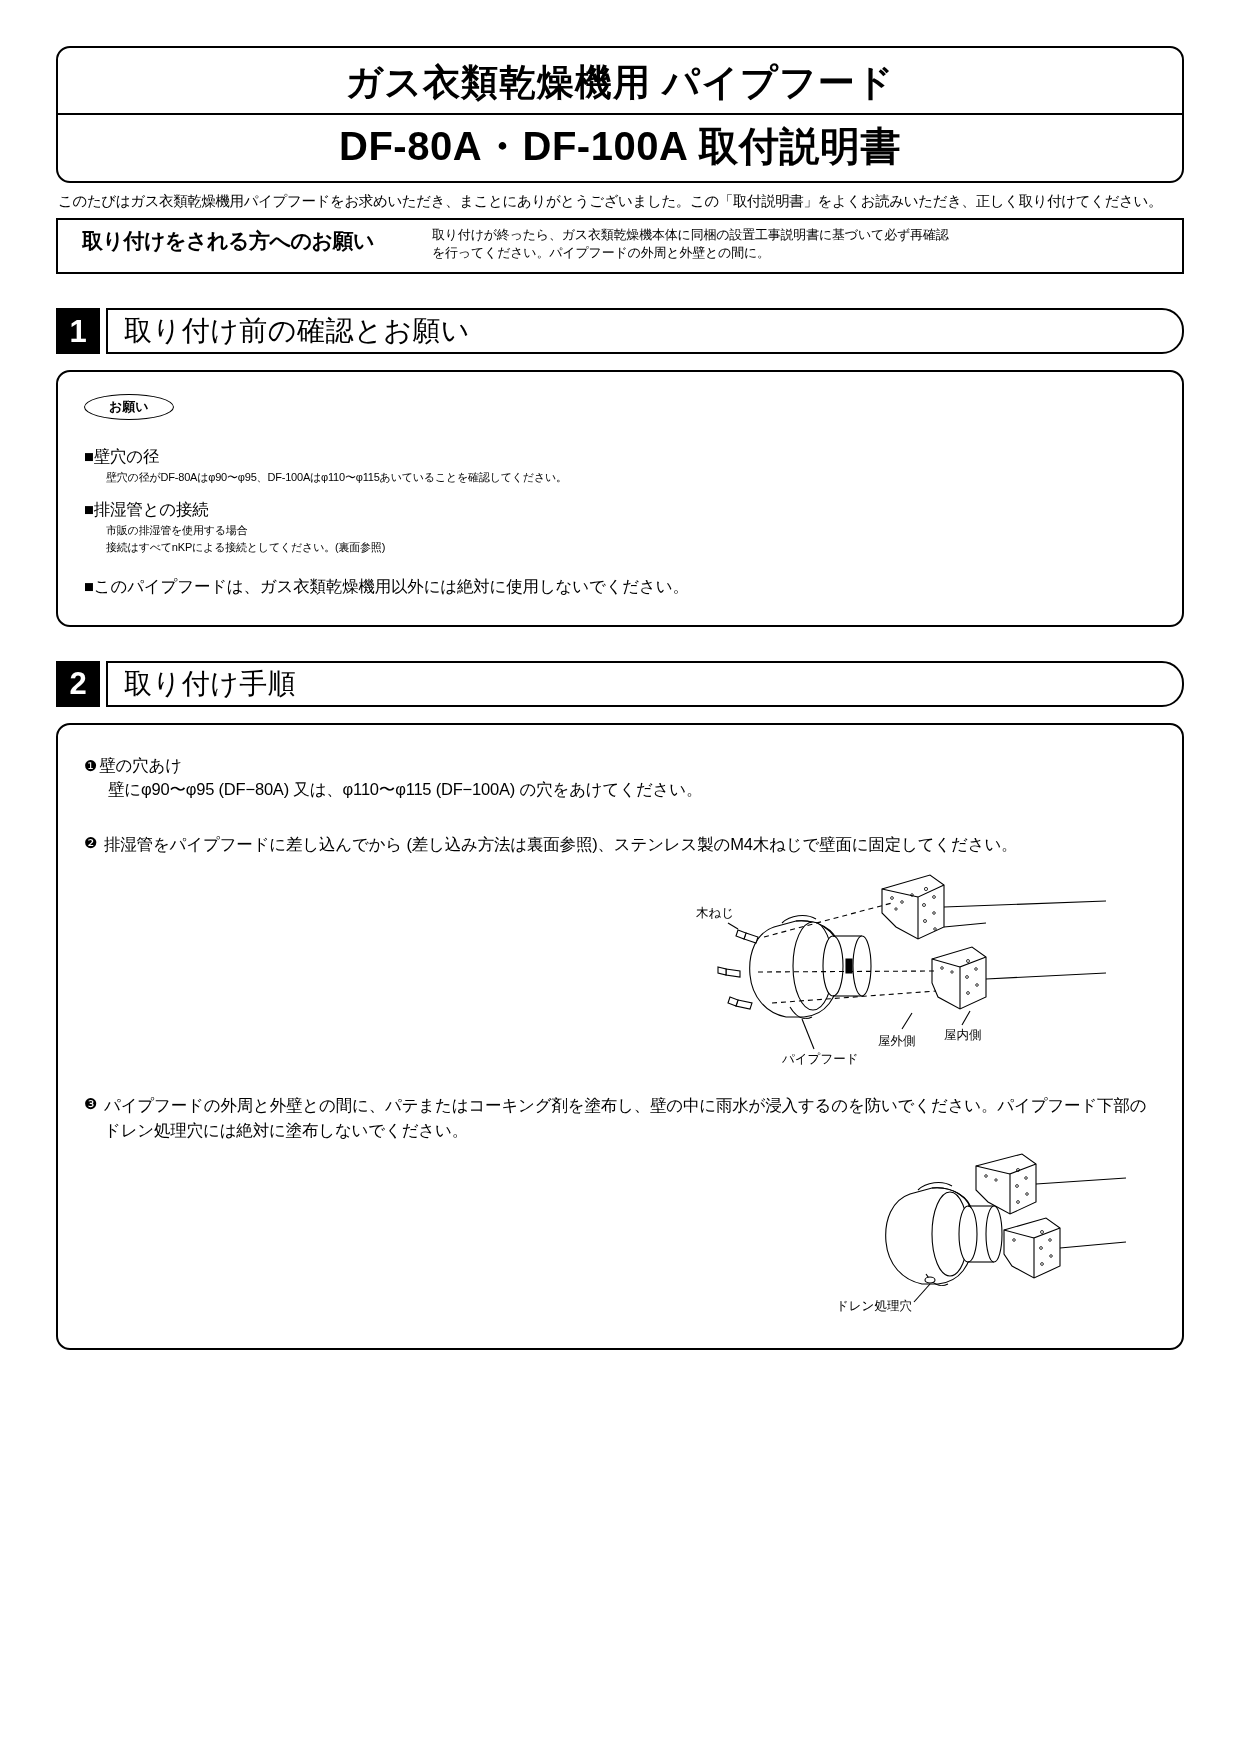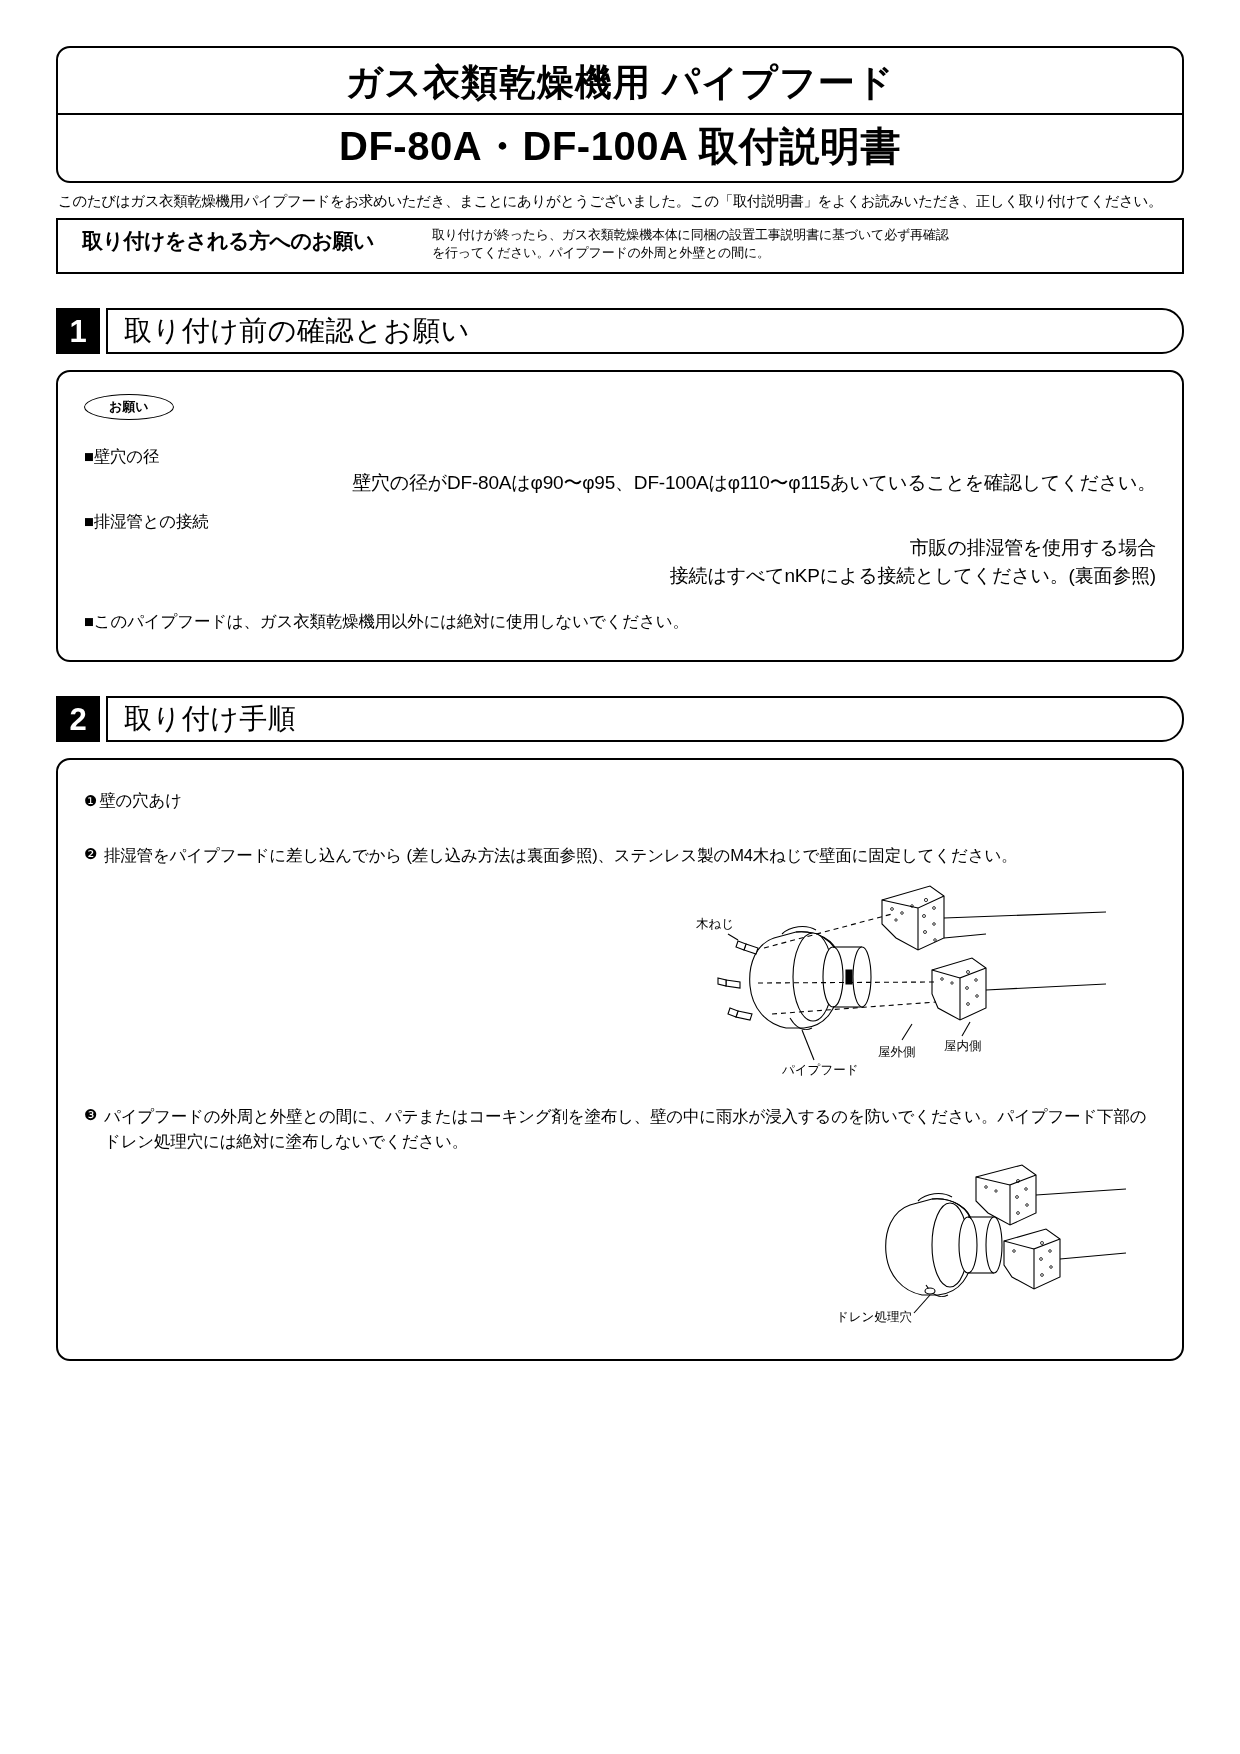--- a/index.html
+++ b/index.html
@@ -139,25 +139,24 @@
 
   .bullet-item {
     margin-top: 13px;
   }
   .bullet-head {
     font-size: 16.5px;
     line-height: 1.45;
     letter-spacing: -0.2px;
   }
   .bullet-sub {
-    font-size: 19px;
+    font-size: 11px;
     line-height: 1.48;
     padding-left: 22px;
     letter-spacing: -0.2px;
-    text-align: right;
   }
 
   
   .step {
     margin-top: 6px;
   }
   .step + .step { margin-top: 22px; }
   .step-head {
     font-size: 16.5px;
     line-height: 1.5;
@@ -251,20 +250,21 @@
       <span>取り付け手順</span>
     </div>
   </div>
 
   <div class="panel">
 
     <div class="step">
       <div class="step-head">
         <span class="marker">❶</span><span>壁の穴あけ</span>
       </div>
+      <div class="step-body">壁にφ90〜φ95 (DF−80A) 又は、φ110〜φ115 (DF−100A) の穴をあけてください。</div>
     </div>
 
     <div class="step" style="margin-top:30px;">
       <div class="step-wrap">
         <span class="marker">❷</span>
         <span class="text">排湿管をパイプフードに差し込んでから (差し込み方法は裏面参照)、ステンレス製のM4木ねじで壁面に固定してください。</span>
       </div>
 
       <div class="figure">
         <svg width="470" height="200" viewBox="0 0 470 200" fill="none" stroke="#000" stroke-width="1.1">

